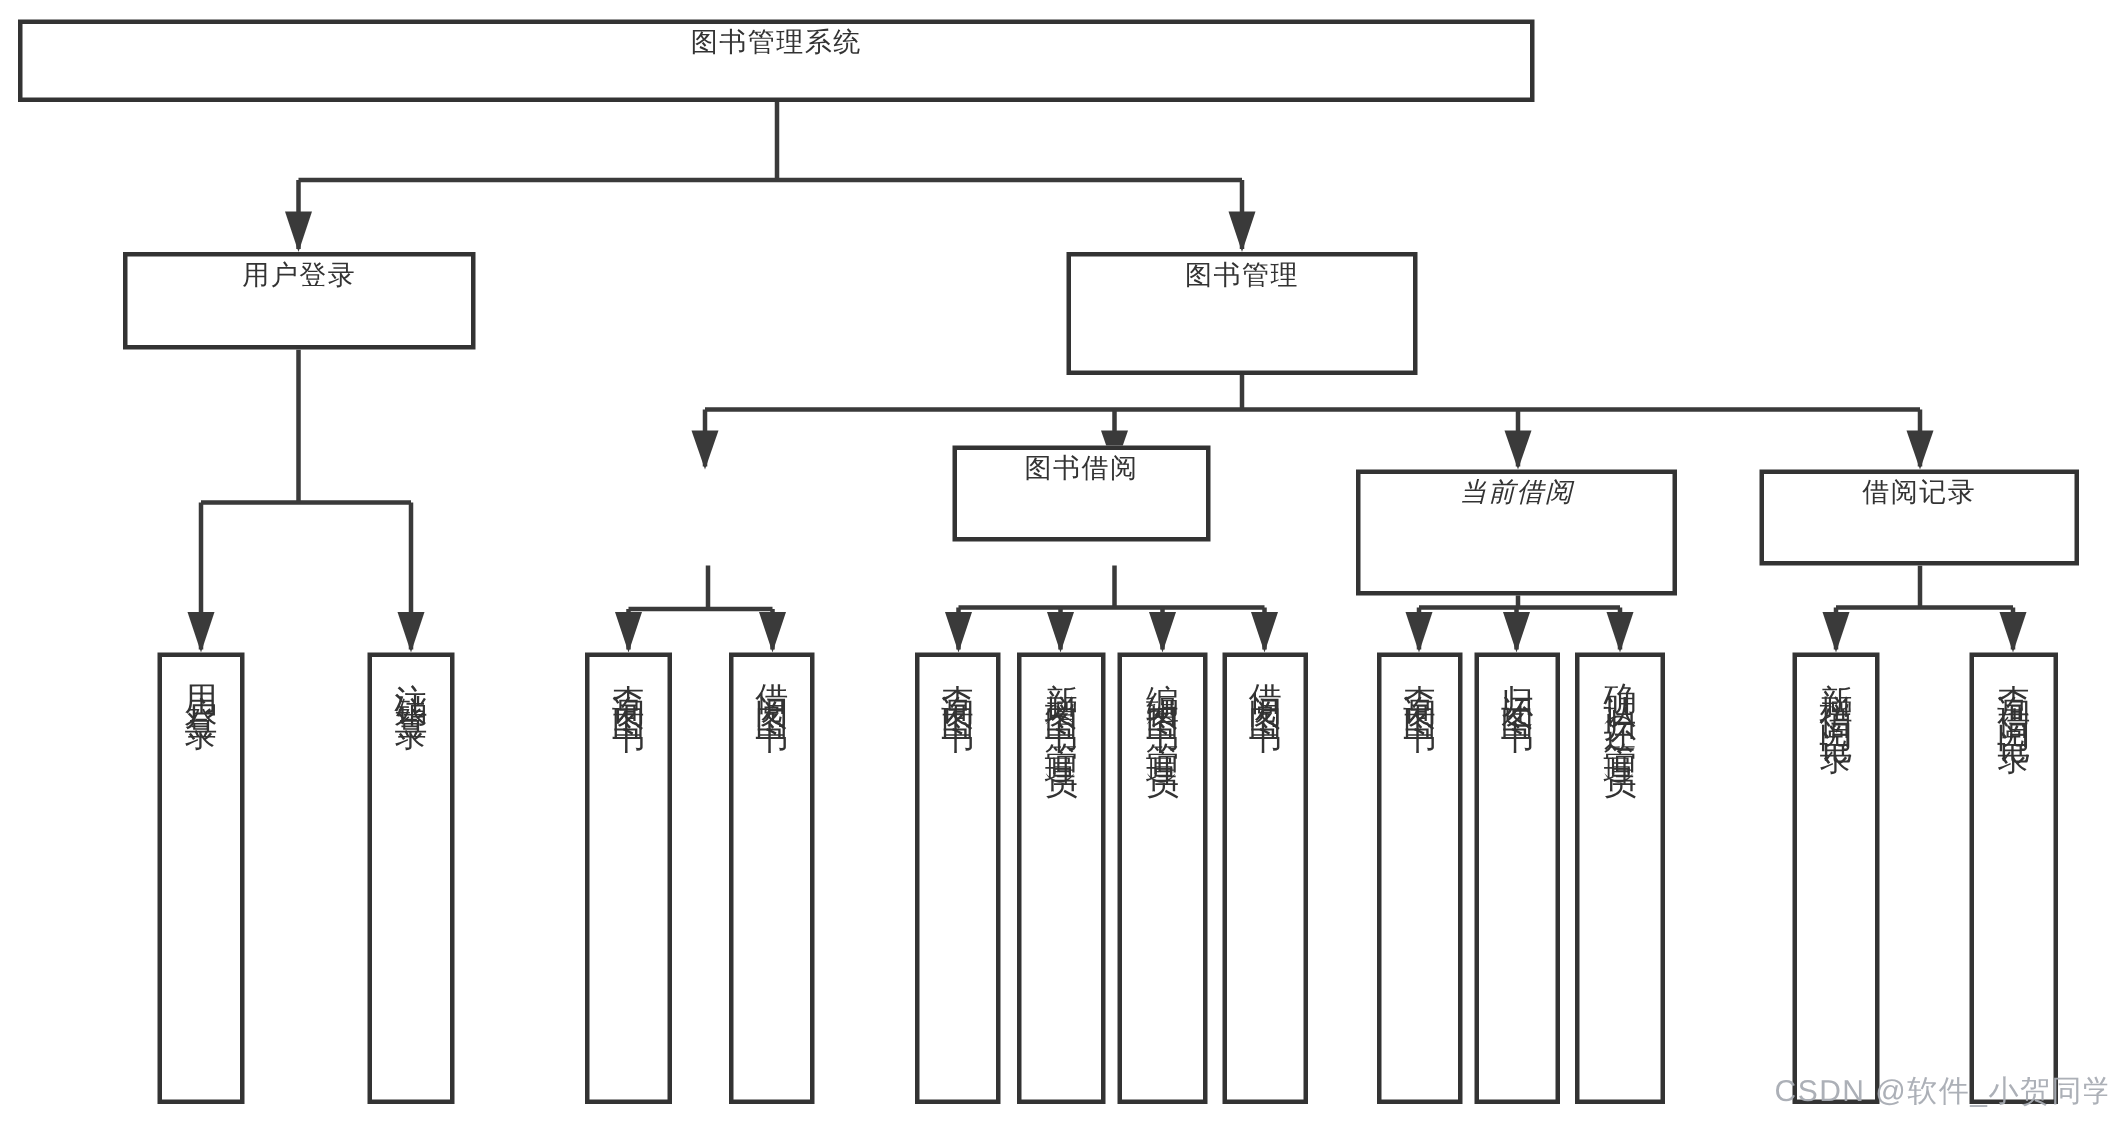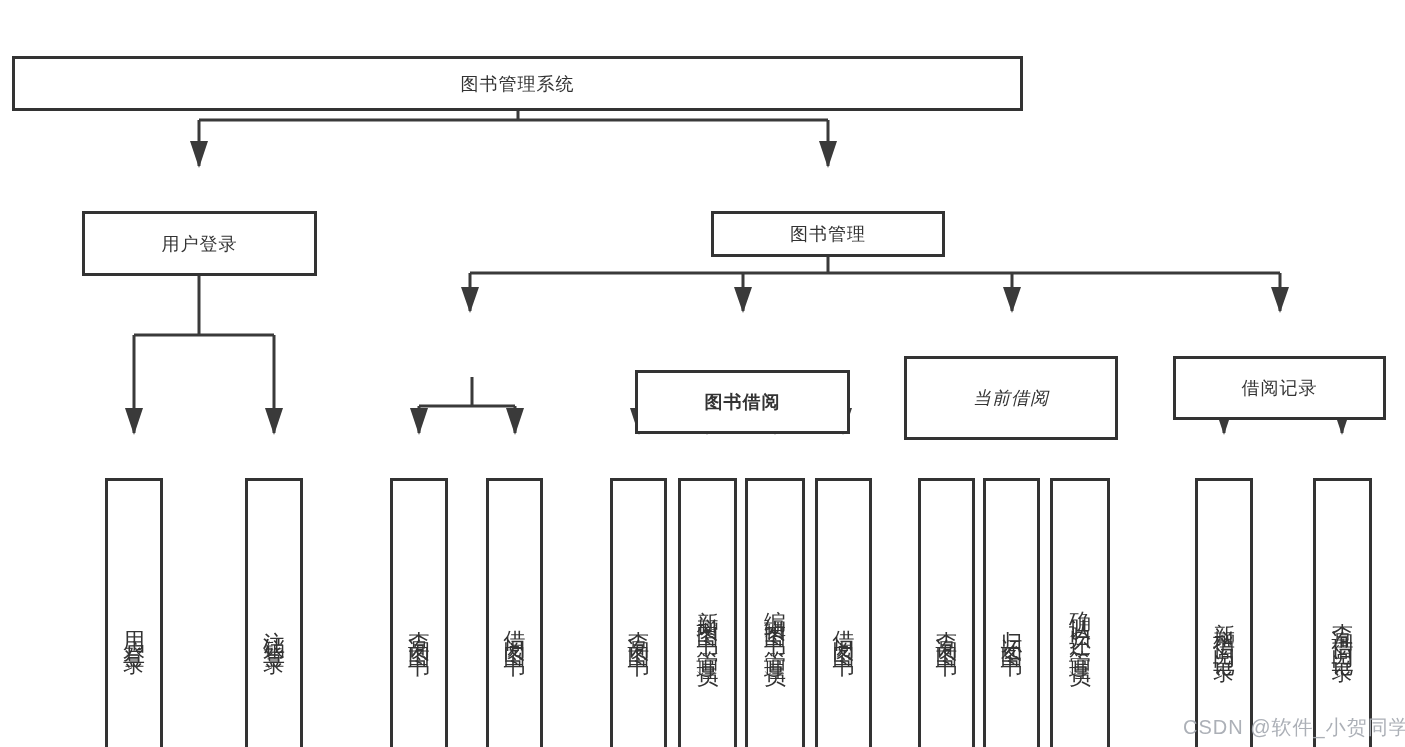--- a/index.html
+++ b/index.html
@@ -2,39 +2,39 @@
 <html><head>
 <meta charset="utf-8">
 <style>
   html,body{margin:0;padding:0;background:#ffffff;}
   #stage{
     position:relative;width:1405px;height:747px;background:#ffffff;overflow:hidden;
     font-family:"Liberation Sans","DejaVu Sans",sans-serif;color:#333333;
   }
   .node{
     position:absolute;box-sizing:border-box;border:3px solid #333333;background:#ffffff;
-    display:flex;align-items:center;justify-content:center;margin-top:43px;
+    display:flex;justify-content:center;
   }
   .hlbl{font-size:18px;color:#333333;letter-spacing:1px;white-space:nowrap;}
   .vlbl{
     writing-mode:vertical-rl;text-orientation:mixed;
     font-size:22px;letter-spacing:8px;color:#333333;line-height:1;white-space:nowrap;
   }
   #connectors{position:absolute;left:0;top:0;z-index:1;}
   .node{z-index:2;}
   #watermark{
     position:absolute;left:1183px;top:714px;z-index:5;
     font-size:20px;color:rgba(168,172,179,0.95);letter-spacing:1px;white-space:nowrap;
   }
   
   #n-root{left:12px;top:13px;width:1011px;height:55px;}
   #n-userlogin{left:82px;top:168px;width:235px;height:65px;}
-  #n-bookmgmt{left:711px;top:168px;width:234px;height:46px;}
+  #n-bookmgmt{left:711px;top:168px;width:234px;height:82px;}
   #n-newbook{left:364px;top:313px;width:216px;height:64px;}
-  #n-bookborrow{left:635px;top:327px;width:215px;height:64px;font-weight:bold;}
+  #n-bookborrow{left:635px;top:297px;width:172px;height:64px;}
   #n-currborrow{left:904px;top:313px;width:214px;height:84px;font-style:italic;}
   #n-borrowrec{left:1173px;top:313px;width:213px;height:64px;}
   .leaf{top:435px;height:301px;}
   #f-userlogin{left:105px;width:58px;}
   #f-logout{left:245px;width:58px;}
   #f-query1{left:390px;width:58px;}
   #f-borrow1{left:486px;width:57px;}
   #f-query2{left:610px;width:57px;}
   #f-addbook{left:678px;width:59px;}
   #f-editbook{left:745px;width:60px;}

